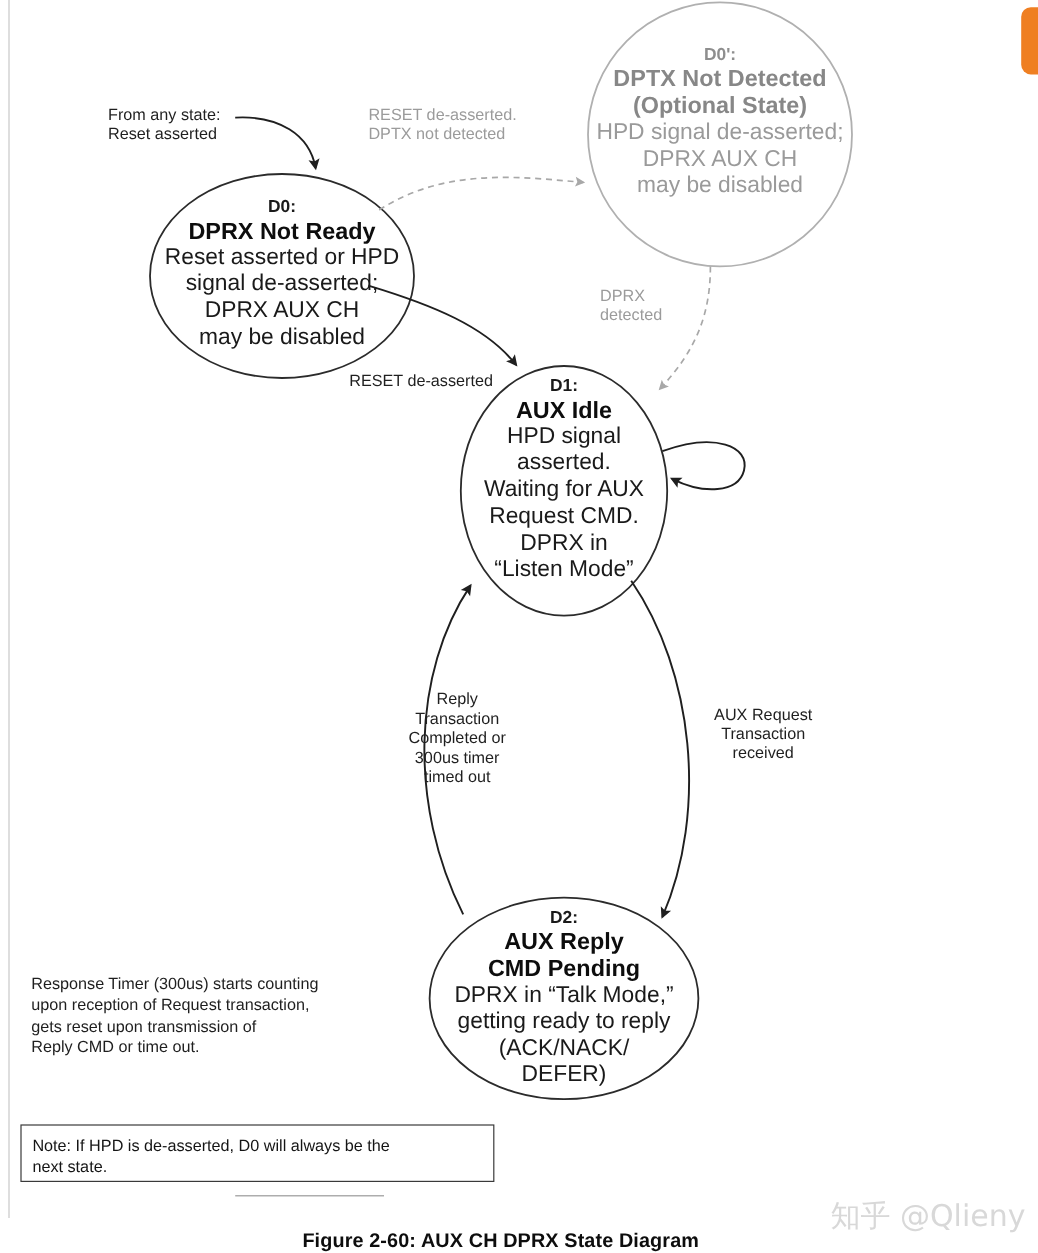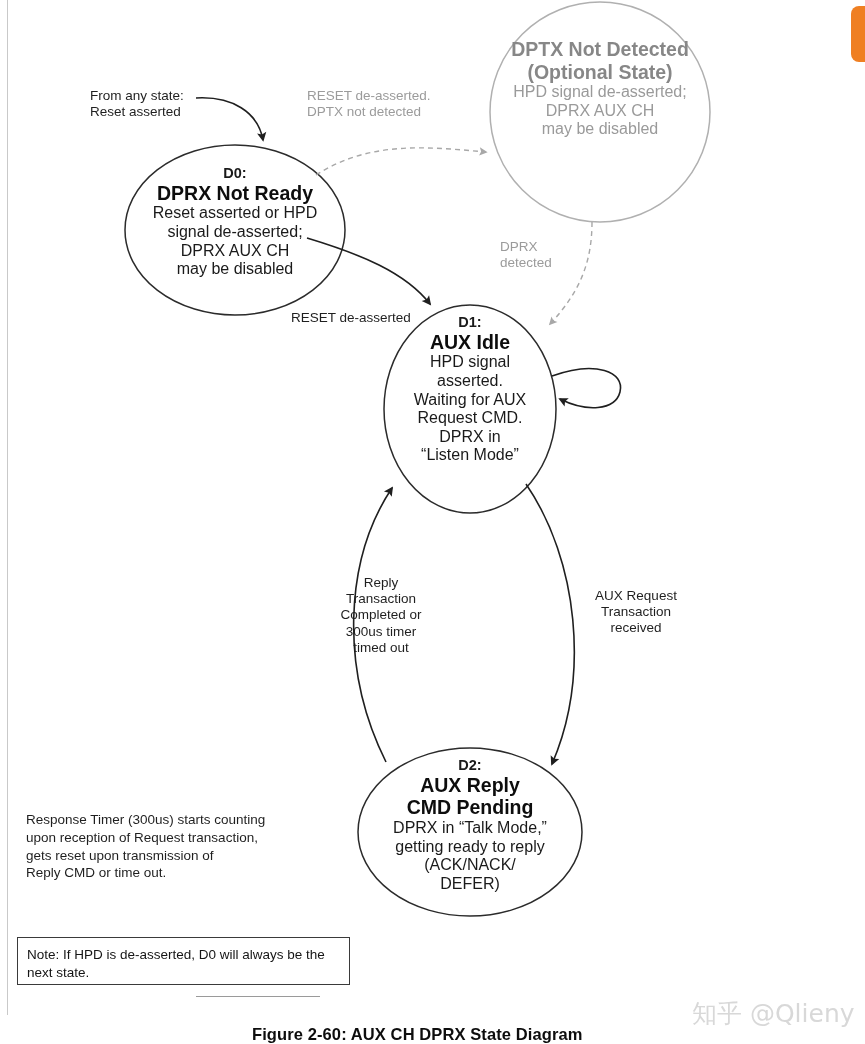--- a/index.html
+++ b/index.html
@@ -32,21 +32,21 @@
     font-size: 14.5px;
     font-weight: bold;
     color: #1a1a1a;
   }
   .st-name {
     font-size: 19.5px;
     font-weight: bold;
     color: #0d0d0d;
   }
   .st-desc {
-    font-size: 16px;
+    font-size: 19px;
     color: #1a1a1a;
   }
   
   .gray .st-id { color: #8e8e8e; }
   .gray .st-name { color: #878787; }
   .gray .st-desc { color: #9a9a9a; }
 
   .trans-label {
     position: absolute;
     font-size: 13.5px;
@@ -160,20 +160,21 @@
   <div class="state-text" style="left:125px; top:165px; width:220px;">
     <div class="st-id">D0:</div>
     <div class="st-name">DPRX Not Ready</div>
     <div class="st-desc" style="white-space:pre-line;">Reset asserted or HPD
 signal de-asserted;
 DPRX AUX CH
 may be disabled</div>
   </div>
 
   <div class="state-text gray" style="left:482px; top:38px; width:236px;">
+    <div class="st-id">D0':</div>
     <div class="st-name" style="white-space:pre-line;">DPTX Not Detected
 (Optional State)</div>
     <div class="st-desc" style="white-space:pre-line;">HPD signal de-asserted;
 DPRX AUX CH
 may be disabled</div>
   </div>
 
   <div class="state-text" style="left:384px; top:314px; width:172px;">
     <div class="st-id">D1:</div>
     <div class="st-name">AUX Idle</div>
@@ -215,20 +216,20 @@
 
   <div class="trans-label" style="left:588px; top:588px; width:96px; text-align:center;">AUX Request
 Transaction
 received</div>
 
   <div class="free-note" style="left:26px; top:811px;">Response Timer (300us) starts counting
 upon reception of Request transaction,
 gets reset upon transmission of
 Reply CMD or time out.</div>
 
-  <div class="note-box" style="left:17px; top:937px; width:333px; height:48px; white-space:pre-line;">Note: If HPD is de-asserted, D0 will always be the
+  <div class="note-box" style="left:17px; top:937px; width:395px; height:48px; white-space:pre-line;">Note: If HPD is de-asserted, D0 will always be the
 next state.</div>
 
   <div id="caption" style="left:252px; top:1005px;">Figure 2-60: AUX CH DPRX State Diagram</div>
 
   <div id="watermark" style="left:682px; top:997px;margin-left:10px;">知乎 @Qlieny</div>
 
 </div>
 
 </body></html>

